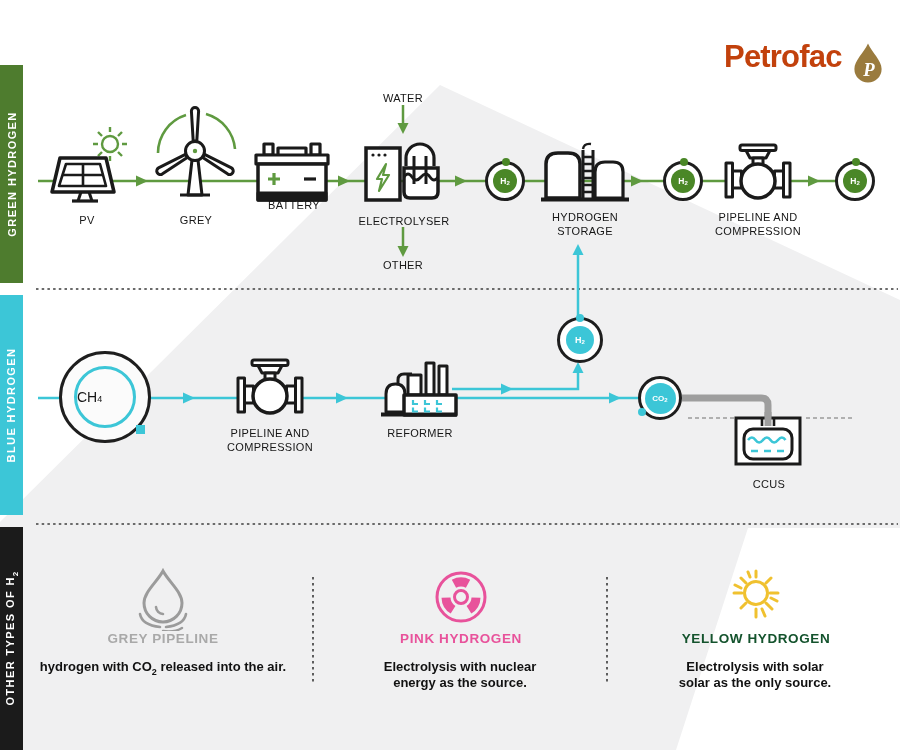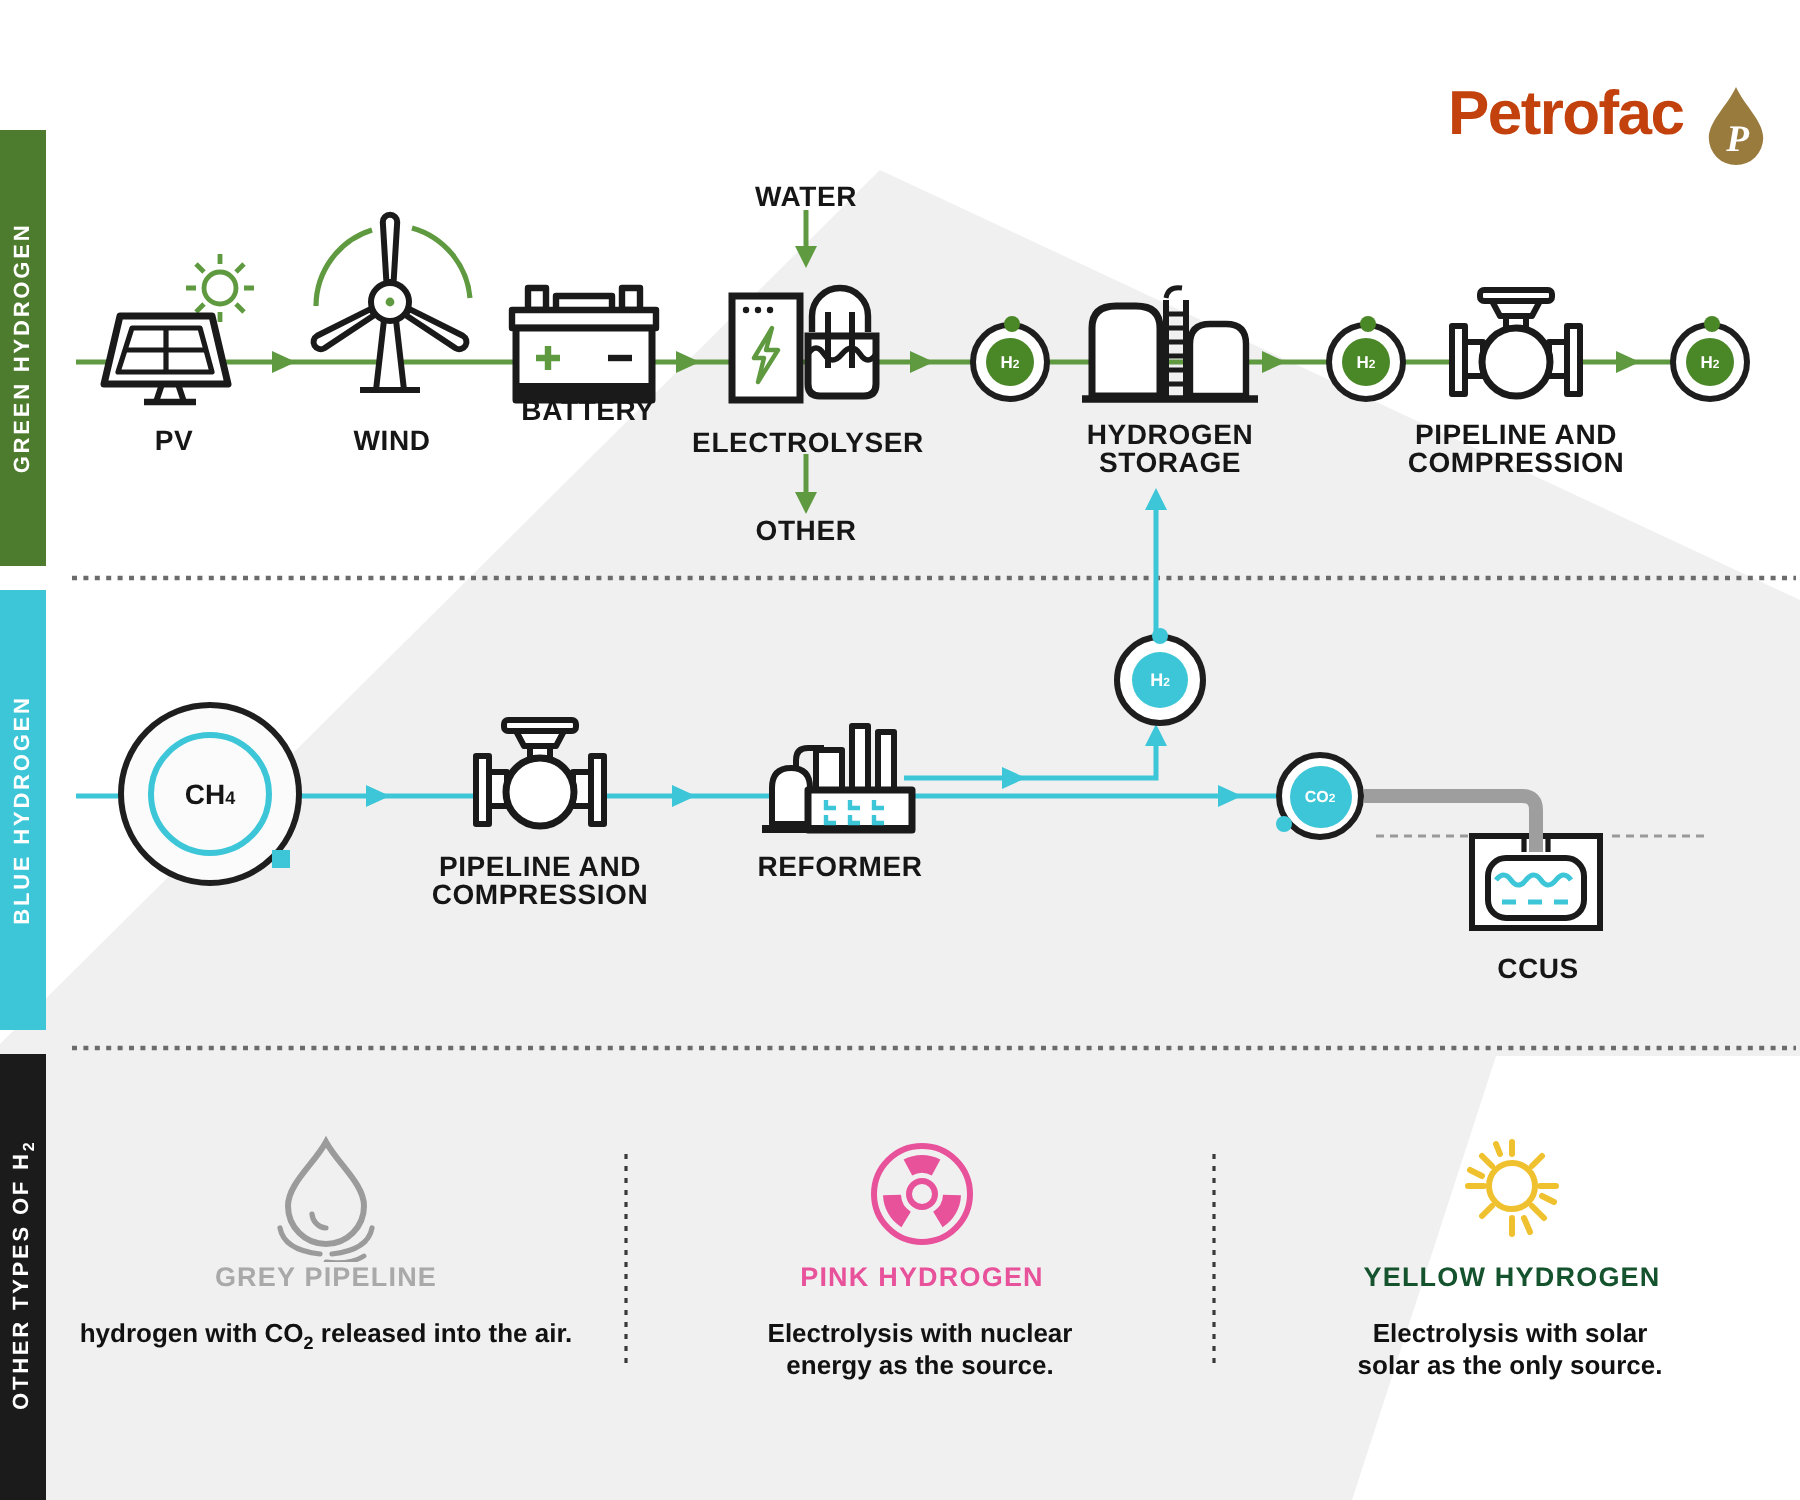--- a/index.html
+++ b/index.html
@@ -4,21 +4,21 @@
 <style>
   html,body{margin:0;padding:0;background:#fff;}
   .canvas{position:relative;width:900px;height:750px;background:#ffffff;overflow:hidden;
           font-family:"Liberation Sans",sans-serif;}
   .bg-wedge{position:absolute;inset:0;background:#f0f0f1;
             clip-path:polygon(440px 85px,900px 300px,900px 750px,0 750px,0 522px);}
   .bg-wedge-white{position:absolute;inset:0;background:#ffffff;
             clip-path:polygon(748px 528px,900px 528px,900px 750px,676px 750px);}
   .flow{position:absolute;left:0;top:0;z-index:2;}
   .node{position:absolute;z-index:3;}
-  .lbl{position:absolute;z-index:4;transform:translateX(-50%);font-weight:bold;font-size:14px;
+  .lbl{position:absolute;z-index:4;transform:translateX(-50%);font-weight:normal;font-size:11px;
        color:#161616;letter-spacing:.3px;text-align:center;line-height:13.5px;white-space:nowrap;}
   .band{position:absolute;left:0;width:23px;z-index:5;display:flex;align-items:center;justify-content:center;}
   .band-text{transform:rotate(-90deg);white-space:nowrap;color:#fff;font-weight:bold;
              font-size:11px;letter-spacing:1.4px;}
   .band-text sub{font-size:8px;letter-spacing:0;}
   
   .badge{position:absolute;z-index:3;box-sizing:border-box;border:3px solid #1e1e1e;border-radius:50%;
          background:#fff;display:flex;align-items:center;justify-content:center;}
   .disc{border-radius:50%;color:#fff;font-weight:bold;display:flex;align-items:center;justify-content:center;}
   .disc sub{font-size:6px;transform:translateY(2px);}
@@ -28,21 +28,21 @@
   .g-badge .dot{background:#4a8727;top:-6px;left:53%;transform:translateX(-50%);}
   .b-badge{width:46px;height:46px;}
   .b-badge .disc{width:28px;height:28px;background:#3cc6d7;font-size:9px;}
   .b-badge .dot{background:#3cc6d7;top:-6px;left:50%;transform:translateX(-50%);}
   .c-badge{width:44px;height:44px;}
   .c-badge .disc{width:31px;height:31px;background:#3cc6d7;font-size:8px;}
   .c-badge .dot{background:#3cc6d7;left:-3px;bottom:1px;}
   .ch4{position:absolute;z-index:3;width:92px;height:92px;box-sizing:border-box;border:3.5px solid #1e1e1e;
        border-radius:50%;background:#fbfbfb;display:flex;align-items:center;justify-content:center;}
   .ch4-ring{width:62px;height:62px;box-sizing:border-box;border:3px solid #3cc6d7;border-radius:50%;
-       display:flex;align-items:center;justify-content:center;font-weight:bold;font-size:14px;color:#161616;}
+       display:flex;align-items:center;justify-content:flex-start;font-weight:normal;font-size:14px;color:#161616;}
   .ch4-ring sub{font-size:9px;transform:translateY(2px);}
   .ch4-sq{position:absolute;left:74px;top:71px;width:9px;height:9px;background:#3cc6d7;}
   
   .brand{position:absolute;left:724px;top:40px;z-index:5;display:flex;align-items:flex-start;gap:9px;}
   .wordmark{font-size:31px;font-weight:bold;letter-spacing:-.8px;color:#c2410c;line-height:34px;}
   
   .type-name{position:absolute;z-index:4;transform:translateX(-50%);font-weight:bold;font-size:13.5px;
              letter-spacing:.6px;white-space:nowrap;}
   .type-desc{position:absolute;z-index:4;transform:translateX(-50%);font-weight:bold;font-size:13px;
              color:#111;line-height:15.5px;text-align:center;white-space:nowrap;}
@@ -294,21 +294,21 @@
       <path d="M29,6 V14 M41,6 V14" stroke="#1a1a1a" stroke-width="2.6" fill="none"></path>
       <rect x="11" y="17" width="48" height="30" rx="9" stroke="#1a1a1a" stroke-width="3" fill="#fff"></rect>
       <path d="M15,28 q4,-5 7.5,0 t7.5,0 t7.5,0 t7.5,0 t7.5,0" stroke="#3cc6d7" stroke-width="2.6" fill="none"></path>
       <path d="M18,39 h7 M31,39 h7 M44,39 h7" stroke="#3cc6d7" stroke-width="2.6" fill="none"></path>
     </svg>
   </div>
 
   <div class="lbl" style="left:403px;top:92px">WATER</div>
   <div class="lbl" style="left:403px;top:259px">OTHER</div>
   <div class="lbl" style="left:87px;top:214px">PV</div>
-  <div class="lbl" style="left:196px;top:214px">WIND</div>
+  <div class="lbl" style="left:196px;top:214px">GREY</div>
   <div class="lbl" style="left:294px;top:199px">BATTERY</div>
   <div class="lbl" style="left:404px;top:215px">ELECTROLYSER</div>
   <div class="lbl" style="left:585px;top:211px">
     <div>HYDROGEN</div>
     <div>STORAGE</div>
   </div>
   <div class="lbl" style="left:758px;top:211px">
     <div>PIPELINE AND</div>
     <div>COMPRESSION</div>
   </div>

